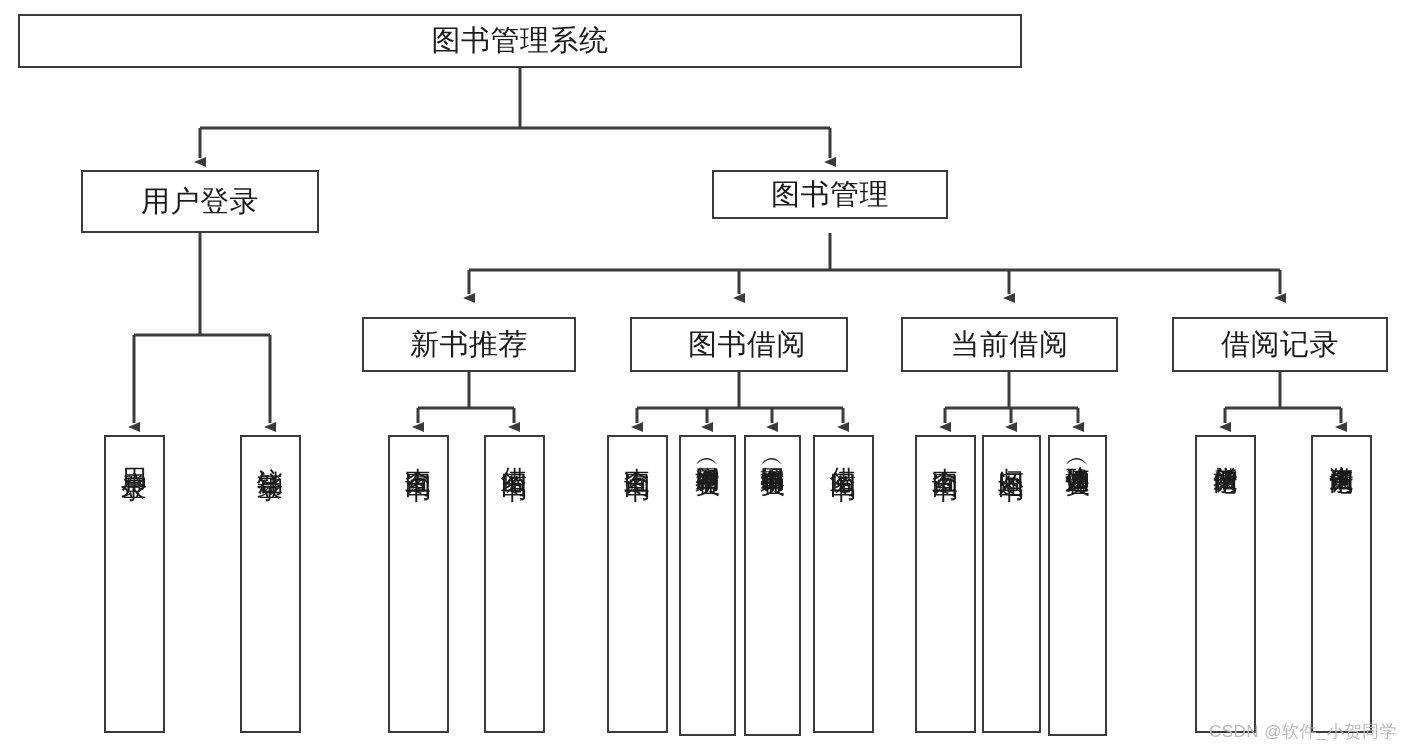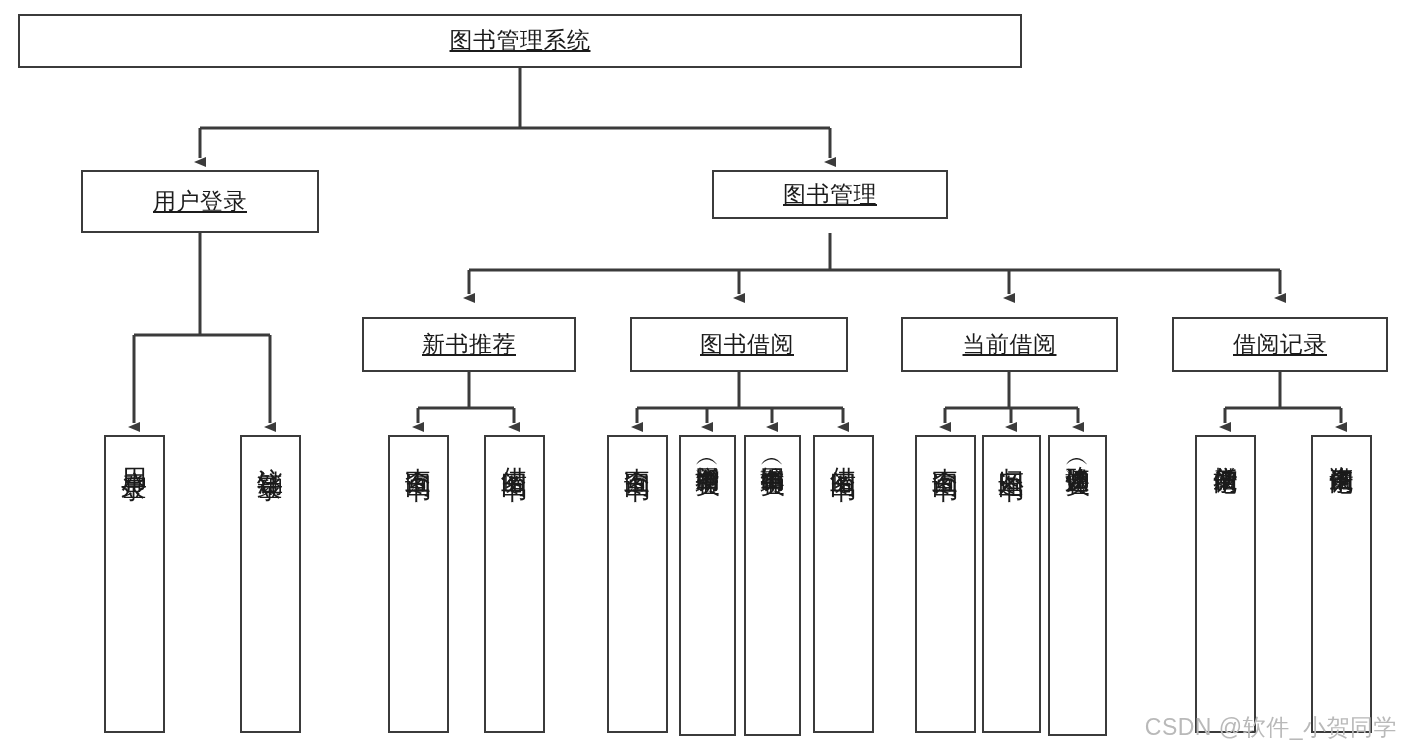--- a/index.html
+++ b/index.html
@@ -36,23 +36,22 @@
     color: #1b1b1b;
   }
   .node .lbl {
     display: block;
     text-align: center;
     line-height: 1.28;
     letter-spacing: 0.5px;
   }
   
   .node.horiz .lbl {
-    font-size: 23px;
+    font-size: 29px;
     writing-mode: horizontal-tb;
-    text-decoration: underline;
   }
   
   .node.vert {
     padding-top: 10px;
     align-items: flex-start;
   }
   .node.vert .lbl {
     writing-mode: vertical-rl;
     text-orientation: upright;
     font-size: 26px;
@@ -61,21 +60,21 @@
     white-space: nowrap;
   }
   .node.vert.narrow .lbl {
     font-size: 24px;
     letter-spacing: 1px;
   }
   .watermark {
     position: absolute;
     right: 8px;
     bottom: 4px;
-    font-size: 23px;
+    font-size: 17px;
     color: #b9b9b9;
     letter-spacing: 0.5px;
     white-space: nowrap;
     user-select: none;
   }
 </style>
 </head>
 <body>
 
 <div id="canvas">

